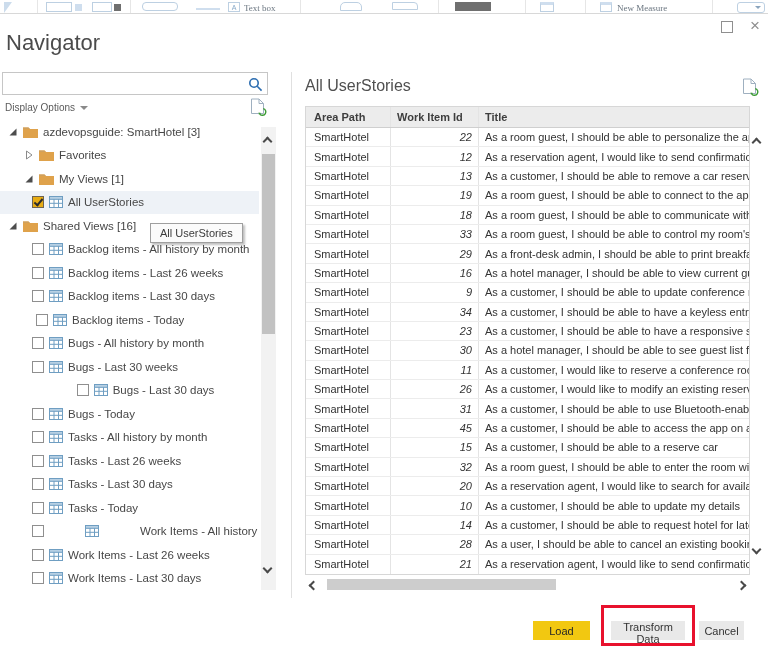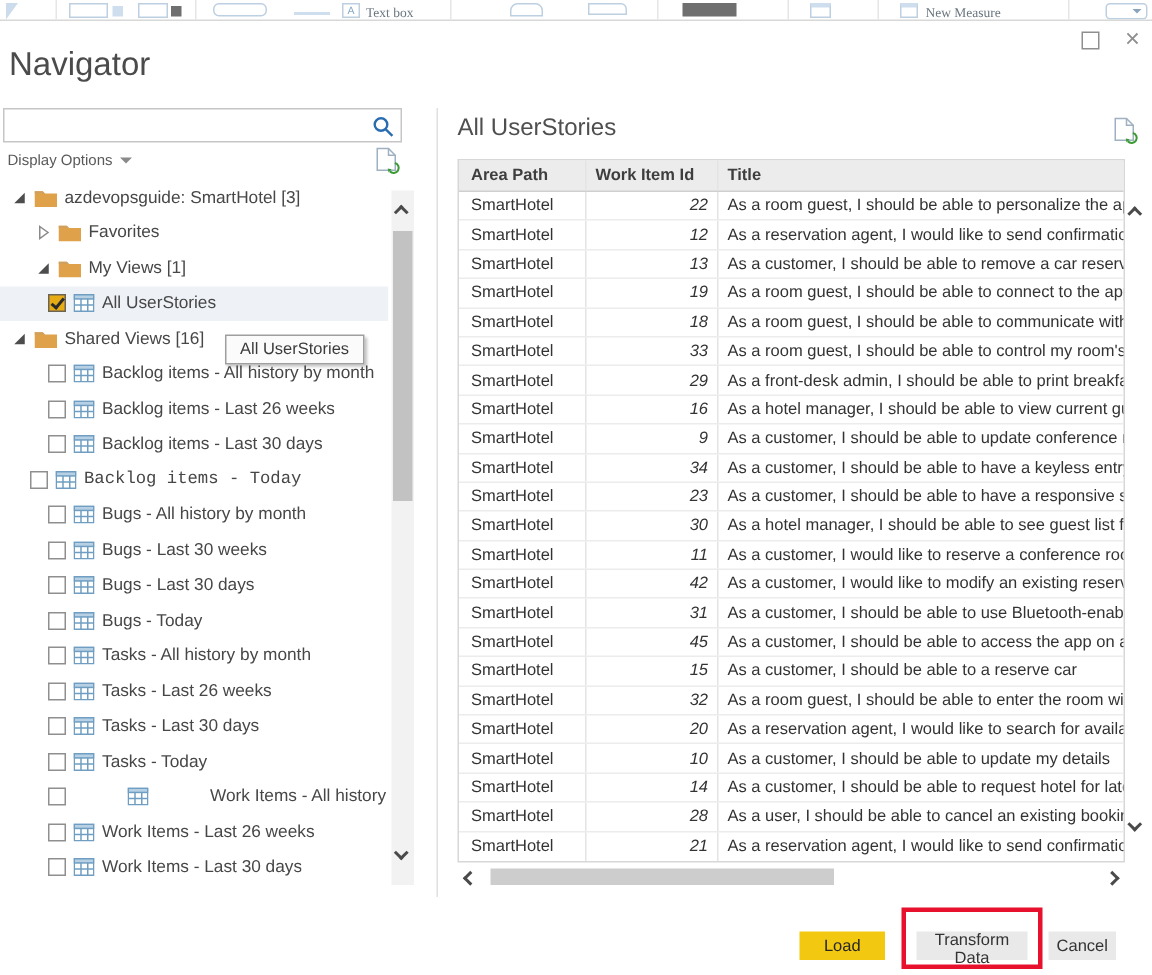--- a/index.html
+++ b/index.html
@@ -267,21 +267,21 @@
         <svg width="14" height="12" viewBox="0 0 14 12">
           <rect x="0.5" y="0.5" width="13" height="11" fill="#fff" stroke="#6f9ec2"></rect>
           <rect x="0.5" y="0.5" width="13" height="2.8" fill="#b7d0e4" stroke="#6f9ec2"></rect>
           <line x1="5" y1="3.2" x2="5" y2="11.5" stroke="#6f9ec2"></line>
           <line x1="9.5" y1="3.2" x2="9.5" y2="11.5" stroke="#6f9ec2"></line>
           <line x1="0.5" y1="7.3" x2="13.5" y2="7.3" stroke="#6f9ec2"></line>
         </svg>
       </span>
       <span class="lab">Backlog items - Last 30 days</span>
     </div>
-    <div class="tree-row" style="padding-left: 20px; font-family: Liberation Mono, monospace;">
+    <div class="tree-row" style="padding-left: 36px;">
       <span class="cb"></span>
       <span class="icn">
         <svg width="14" height="12" viewBox="0 0 14 12">
           <rect x="0.5" y="0.5" width="13" height="11" fill="#fff" stroke="#6f9ec2"></rect>
           <rect x="0.5" y="0.5" width="13" height="2.8" fill="#b7d0e4" stroke="#6f9ec2"></rect>
           <line x1="5" y1="3.2" x2="5" y2="11.5" stroke="#6f9ec2"></line>
           <line x1="9.5" y1="3.2" x2="9.5" y2="11.5" stroke="#6f9ec2"></line>
           <line x1="0.5" y1="7.3" x2="13.5" y2="7.3" stroke="#6f9ec2"></line>
         </svg>
       </span>
@@ -306,21 +306,21 @@
         <svg width="14" height="12" viewBox="0 0 14 12">
           <rect x="0.5" y="0.5" width="13" height="11" fill="#fff" stroke="#6f9ec2"></rect>
           <rect x="0.5" y="0.5" width="13" height="2.8" fill="#b7d0e4" stroke="#6f9ec2"></rect>
           <line x1="5" y1="3.2" x2="5" y2="11.5" stroke="#6f9ec2"></line>
           <line x1="9.5" y1="3.2" x2="9.5" y2="11.5" stroke="#6f9ec2"></line>
           <line x1="0.5" y1="7.3" x2="13.5" y2="7.3" stroke="#6f9ec2"></line>
         </svg>
       </span>
       <span class="lab">Bugs - Last 30 weeks</span>
     </div>
-    <div class="tree-row" style="padding-left: 32px;">
+    <div class="tree-row" style="padding-left: 32px; justify-content: center;">
       <span class="cb"></span>
       <span class="icn">
         <svg width="14" height="12" viewBox="0 0 14 12">
           <rect x="0.5" y="0.5" width="13" height="11" fill="#fff" stroke="#6f9ec2"></rect>
           <rect x="0.5" y="0.5" width="13" height="2.8" fill="#b7d0e4" stroke="#6f9ec2"></rect>
           <line x1="5" y1="3.2" x2="5" y2="11.5" stroke="#6f9ec2"></line>
           <line x1="9.5" y1="3.2" x2="9.5" y2="11.5" stroke="#6f9ec2"></line>
           <line x1="0.5" y1="7.3" x2="13.5" y2="7.3" stroke="#6f9ec2"></line>
         </svg>
       </span>
@@ -524,21 +524,21 @@
         <div class="c2">30</div>
         <div class="c3">As a hotel manager, I should be able to see guest list for a</div>
       </div>
       <div class="trow">
         <div class="c1">SmartHotel</div>
         <div class="c2">11</div>
         <div class="c3">As a customer, I would like to reserve a conference room</div>
       </div>
       <div class="trow">
         <div class="c1">SmartHotel</div>
-        <div class="c2">42</div>
+        <div class="c2">26</div>
         <div class="c3">As a customer, I would like to modify an existing reservati</div>
       </div>
       <div class="trow">
         <div class="c1">SmartHotel</div>
         <div class="c2">31</div>
         <div class="c3">As a customer, I should be able to use Bluetooth-enabled</div>
       </div>
       <div class="trow">
         <div class="c1">SmartHotel</div>
         <div class="c2">45</div>

